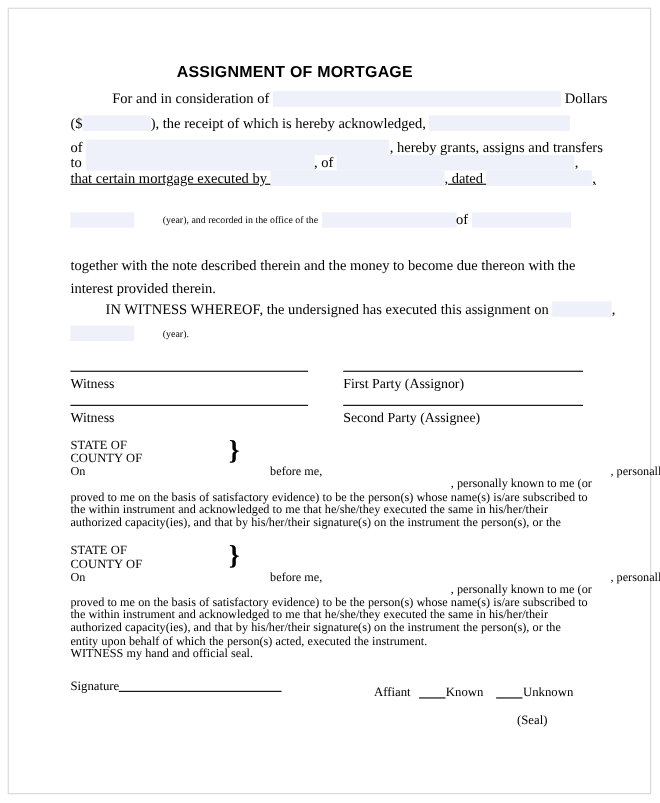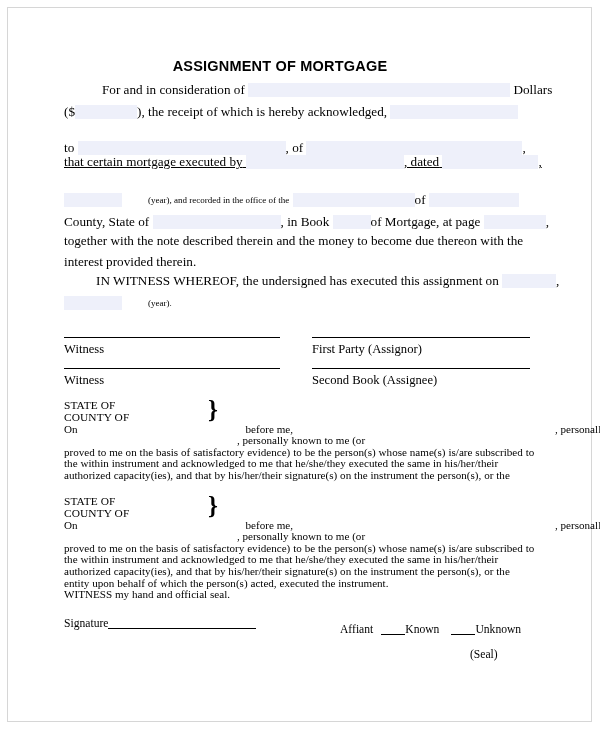--- a/index.html
+++ b/index.html
@@ -31,21 +31,21 @@
   #sheet {
     position: absolute;
     left: 0; top: 0;
     width: 600px;
     height: 730px;
   }
 
   
   .doc-title {
     position: absolute;
-    left: 16px;
+    left: 4px;
     top: 58px;
     width: 528px;
     text-align: center;
     font-family: "Liberation Sans", "DejaVu Sans", sans-serif;
     font-weight: bold;
     font-size: 14.5px;
     letter-spacing: 0.2px;
   }
 
   
@@ -113,21 +113,21 @@
     font-size: 25px;
     line-height: 25px;
     font-weight: bold;
   }
   .ack-row {
     position: relative;
     white-space: nowrap;
   }
   .ack .rt {
     display: block;
-    text-align: center;
+    text-align: right;
   }
   .ack .body {
     text-align: left;
     word-spacing: 0.1px;
   }
   .spacer-on { display: inline-block; width: 168px; }
   .spacer-before { display: inline-block; width: 262px; }
 
   
   .foot-label {
@@ -161,45 +161,43 @@
     <span>($</span><span class="fld" style="width:62px;"></span><span>), the receipt of which is hereby acknowledged,</span>
     <span class="fld" style="width:128px;"></span>
   </div>
 
   <div class="line" style="top:82px;">
     <span style="display:inline-block;width:38px;"></span><span>For and in consideration of</span>
     <span class="fld" style="width:262px;"></span>
     <span>Dollars</span>
   </div>
 
+  <div class="line" style="top:126px;">
+    <span>of</span>
+    <span class="fld" style="width:276px;"></span><span>, hereby grants, assigns and transfers</span>
+  </div>
 
   <div class="line" style="top:140px;">
     <span>to</span>
     <span class="fld" style="width:208px;"></span><span>, of</span>
     <span class="fld" style="width:216px;"></span><span>,</span>
   </div>
 
   <div class="line" style="top:154px;text-decoration:underline;">
     <span>that certain mortgage executed by</span>
     <span class="fld" style="width:158px;"></span><span>, dated</span>
     <span class="fld" style="width:96px;"></span><span>,</span>
   </div>
 
   <div class="line" style="top:192px;">
     <span class="fld" style="width:58px;"></span><span style="display:inline-block;width:26px;"></span><span class="small-year">(year), and recorded in the office of the</span>
     <span class="fld" style="width:122px;"></span><span>of</span>
     <span class="fld" style="width:90px;"></span>
   </div>
 
-  <div class="line" style="top:214px;">
-    <span>County, State of</span>
-    <span class="fld" style="width:128px;"></span><span>, in Book</span>
-    <span class="fld" style="width:38px;"></span><span>of Mortgage, at page</span>
-    <span class="fld" style="width:62px;"></span><span>,</span>
-  </div>
 
   <div class="para" style="top:230px;">together with the note described therein and the money to become due thereon with the interest provided therein.</div>
 
   <div class="line" style="top:273px;">
     <span style="display:inline-block;width:32px;"></span><span>IN WITNESS WHEREOF, the undersigned has executed this assignment on</span>
     <span class="fld" style="width:54px;"></span><span>,</span>
   </div>
 
   <div class="line" style="top:295px;">
     <span class="fld" style="width:58px;"></span><span style="display:inline-block;width:26px;"></span><span class="small-year">(year).</span>
@@ -208,21 +206,21 @@
   <div class="rule" style="left:64px; top:337px; width:216px;"></div>
   <div class="sig-label" style="left:64px; top:342px;">Witness</div>
 
   <div class="rule" style="left:312px; top:337px; width:218px;"></div>
   <div class="sig-label" style="left:312px; top:342px;">First Party (Assignor)</div>
 
   <div class="rule" style="left:64px; top:368px; width:216px;"></div>
   <div class="sig-label" style="left:64px; top:373px;">Witness</div>
 
   <div class="rule" style="left:312px; top:368px; width:218px;"></div>
-  <div class="sig-label" style="left:312px; top:373px;">Second Book (Assignee)</div>
+  <div class="sig-label" style="left:312px; top:373px;">Second Party (Assignee)</div>
 
   <div class="ack" style="top:400px;">
     <div class="ack-row hdr">
       <span>STATE OF</span>
       <span class="brace">}</span>
     </div>
     <div class="ack-row hdr">
       <span>COUNTY OF</span>
     </div>
     <div class="ack-row">

